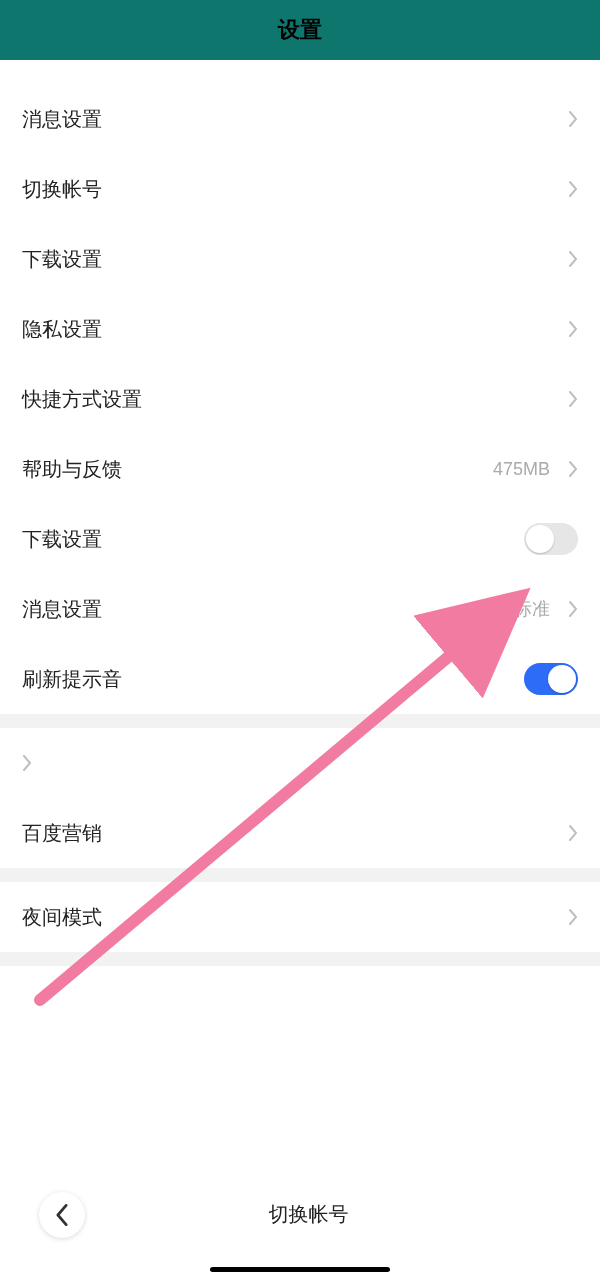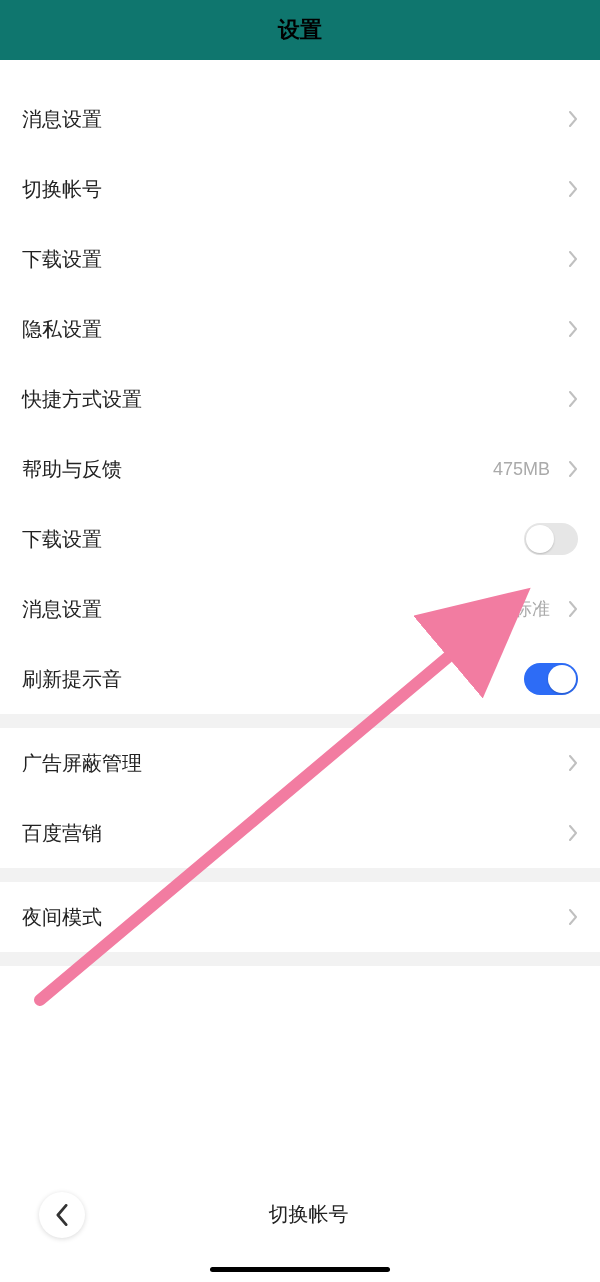--- a/index.html
+++ b/index.html
@@ -229,21 +229,20 @@
       <div class="row">
         <div class="row-label">刷新提示音</div>
         <div class="row-right">
           <div class="toggle toggle-on">
             <div class="toggle-knob"></div>
           </div>
         </div>
       </div>
       <div class="section-gap"></div>
       <div class="row">
-        <div class="row-label">广告屏蔽管理</div>
         <div class="row-right">
           <span class="chevron">
             <svg viewBox="0 0 10 16">
               <path d="M2 1 L8 8 L2 15" fill="none" stroke="currentColor" stroke-width="2" stroke-linecap="round" stroke-linejoin="round"></path>
             </svg>
           </span>
         </div>
       </div>
       <div class="row">
         <div class="row-label">百度营销</div>

